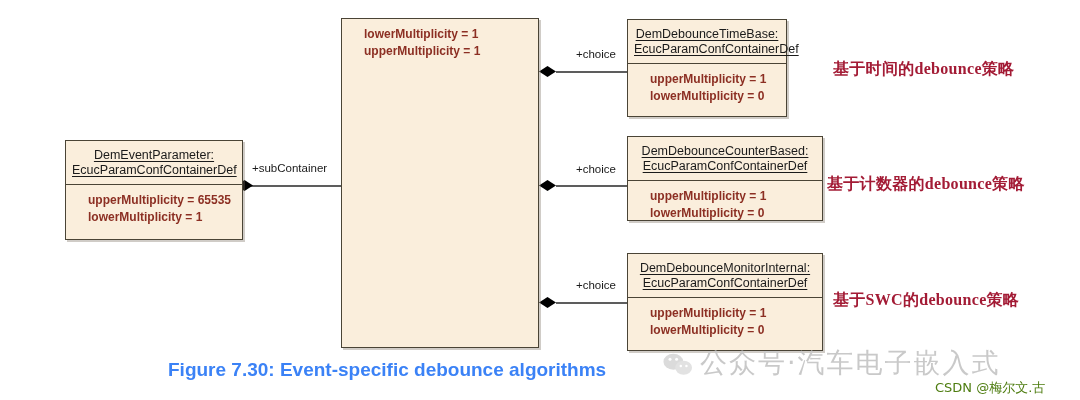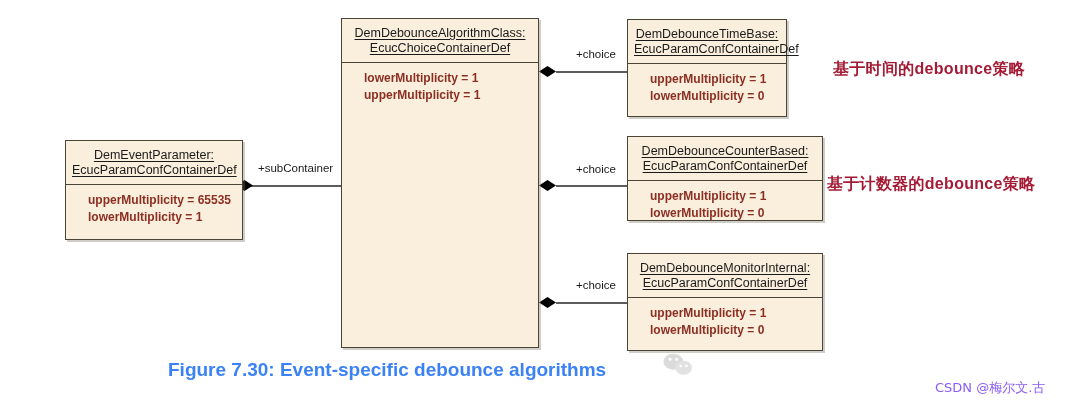--- a/index.html
+++ b/index.html
@@ -67,21 +67,21 @@
     position: absolute;
     font-size: 11.5px;
     color: #1a1a1a;
     white-space: nowrap;
   }
 
   
   .annotation {
     position: absolute;
     color: #a31b35;
-    font-family: Liberation Sans, sans-serif;
+    font-family: Liberation Serif, serif;
     font-size: 16px;
     font-weight: 700;
     white-space: nowrap;
     letter-spacing: 0.3px;
   }
 
   
   .caption {
     position: absolute;
     font-family: "Liberation Sans", sans-serif;
@@ -96,42 +96,42 @@
     position: absolute;
     color: #c9c9c9;
     font-family: "DejaVu Sans", sans-serif;
     font-size: 27px;
     white-space: nowrap;
     letter-spacing: 2px;
     pointer-events: none;
   }
   .wm-sub {
     position: absolute;
-    color: #8b5cf6;
+    color: #4d7c0f;
     font-family: "DejaVu Sans", sans-serif;
     font-size: 13px;
     white-space: nowrap;
     pointer-events: none;
   }
   .wm-logo {
     position: absolute;
     width: 30px;
     height: 25px;
     pointer-events: none;
     opacity: 0.75;
   }
 </style>
 </head>
 <body>
 
 <div id="canvas">
 
   <div class="conn" style="left:247px; top:185px; width:94px;"></div>
   <div class="diamond" style="left:236px; top:180px;"></div>
-  <div class="conn-label" style="left:258px; top:162px;">+subContainer</div>
+  <div class="conn-label" style="left:252px; top:162px;">+subContainer</div>
 
   <div class="conn" style="left:556px; top:71px; width:72px;"></div>
   <div class="diamond" style="left:539px; top:66px;"></div>
   <div class="conn-label" style="left:576px; top:48px;">+choice</div>
 
   <div class="conn" style="left:556px; top:185px; width:72px;"></div>
   <div class="diamond" style="left:539px; top:180px;"></div>
   <div class="conn-label" style="left:576px; top:163px;">+choice</div>
 
   <div class="conn" style="left:556px; top:302px; width:72px;"></div>
@@ -143,24 +143,20 @@
       <span class="ln">DemEventParameter:</span>
       <span class="ln">EcucParamConfContainerDef</span>
     </div>
     <div class="uml-body">
       <span class="attr">upperMultiplicity = 65535</span>
       <span class="attr">lowerMultiplicity = 1</span>
     </div>
   </div>
 
   <div class="uml-box tall" style="left:341px; top:18px; width:198px; height:330px;">
-    <div class="uml-header">
-      <span class="ln">DemDebounceAlgorithmClass:</span>
-      <span class="ln">EcucChoiceContainerDef</span>
-    </div>
     <div class="uml-body">
       <span class="attr">lowerMultiplicity = 1</span>
       <span class="attr">upperMultiplicity = 1</span>
     </div>
   </div>
 
   <div class="uml-box" style="left:627px; top:19px; width:160px; height:98px;">
     <div class="uml-header">
       <span class="ln">DemDebounceTimeBase:</span>
       <span class="ln">EcucParamConfContainerDef</span>
@@ -188,26 +184,28 @@
       <span class="ln">EcucParamConfContainerDef</span>
     </div>
     <div class="uml-body">
       <span class="attr">upperMultiplicity = 1</span>
       <span class="attr">lowerMultiplicity = 0</span>
     </div>
   </div>
 
   <div class="annotation" style="left:833px; top:59px;">基于时间的debounce策略</div>
   <div class="annotation" style="left:827px; top:174px;">基于计数器的debounce策略</div>
+  <div class="annotation" style="left:833px; top:290px;">基于SWC的debounce策略</div>
 
   <svg class="wm-logo" style="left:663px; top:352px;" viewBox="0 0 64 52">
     <ellipse cx="22" cy="20" rx="21" ry="17" fill="#cfcfcf"></ellipse>
     <circle cx="15" cy="15" r="3.2" fill="#ffffff"></circle>
     <circle cx="29" cy="15" r="3.2" fill="#ffffff"></circle>
     <ellipse cx="44" cy="33" rx="18" ry="15" fill="#d9d9d9"></ellipse>
     <circle cx="38" cy="29" r="2.7" fill="#ffffff"></circle>
     <circle cx="50" cy="29" r="2.7" fill="#ffffff"></circle>
   </svg>
+  <div class="wm-main" style="left:700px; top:345px;">公众号·汽车电子嵌入式</div>
   <div class="wm-sub" style="left:935px; top:379px;">CSDN @梅尔文.古</div>
 
   <div class="caption" style="left:168px; top:359px;">Figure 7.30: Event-specific debounce algorithms</div>
 
 </div>
 
 </body></html>

